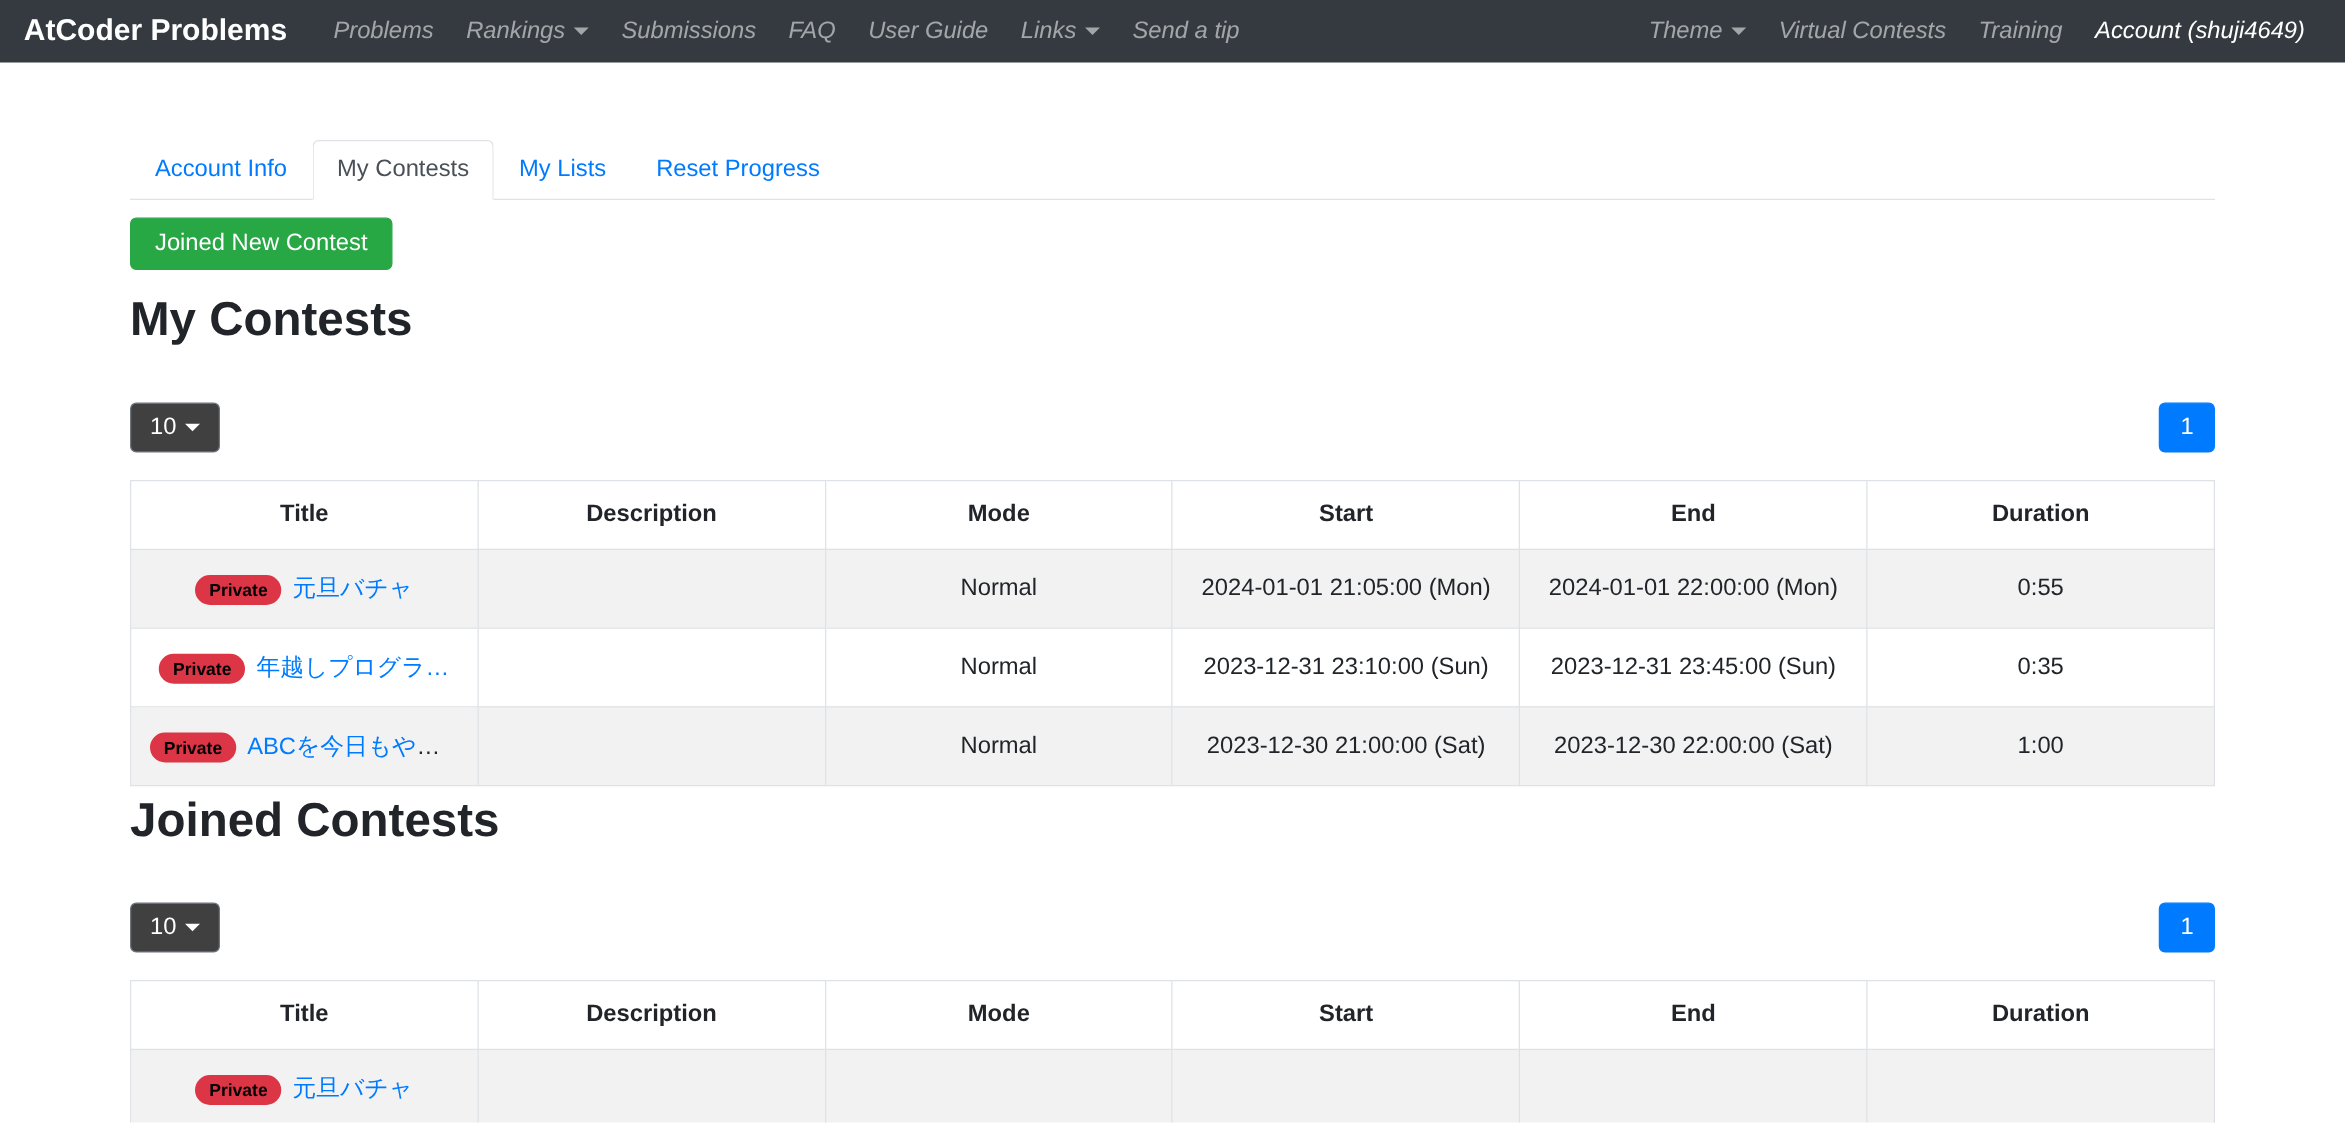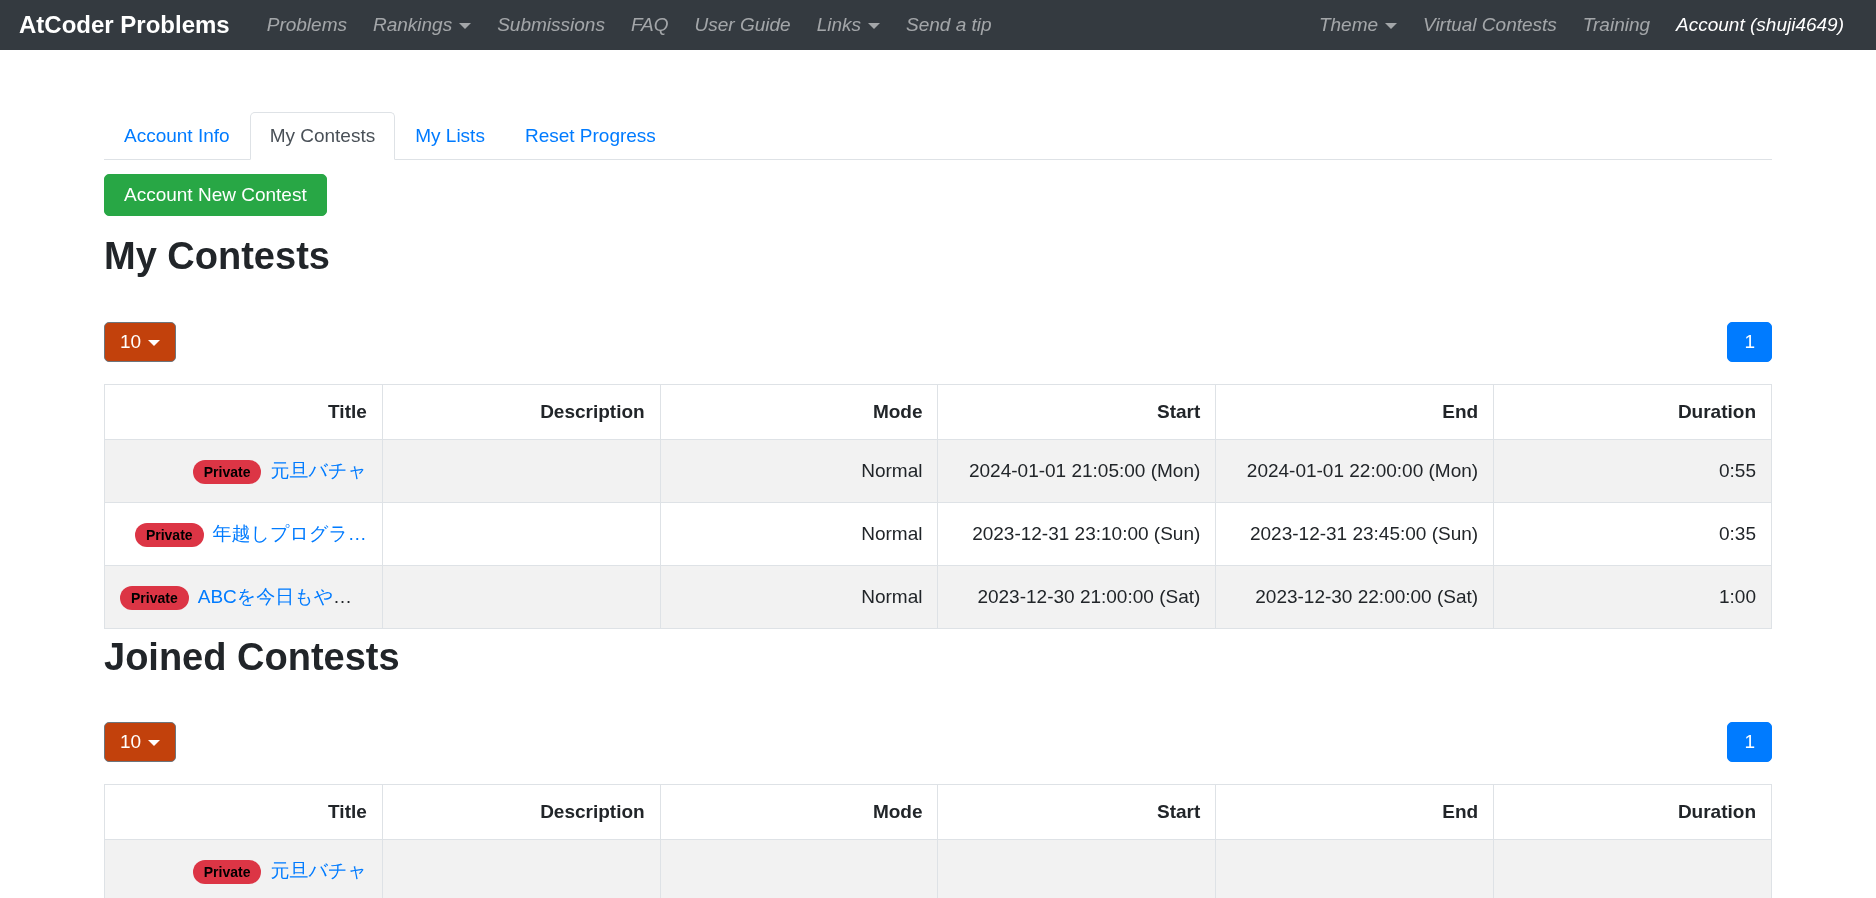--- a/index.html
+++ b/index.html
@@ -78,21 +78,21 @@
     background: #28a745;
     color: #fff;
     font-size: 19px;
     padding: 9px 19px;
     border: 1px solid #28a745;
     border-radius: 5px;
     margin-top: 14px;
     cursor: pointer;
   }
   .btn-pagesize {
-    background: #c2410c;
+    background: #404040;
     color: #fff;
     font-size: 19px;
     padding: 8px 15px;
     border: 1px solid #6c757d;
     border-radius: 5px;
     cursor: pointer;
   }
   .btn-page {
     background: #007bff;
     color: #fff;
@@ -123,21 +123,21 @@
   
   table {
     width: 100%;
     border-collapse: collapse;
     table-layout: fixed;
     margin-top: 22px;
     font-size: 19px;
   }
   th, td {
     border: 1px solid #dee2e6;
-    text-align: right;
+    text-align: center;
     vertical-align: middle;
   }
   th { font-weight: 700; padding: 16px 15px; }
   td { padding: 18px 15px; }
   tbody tr:nth-child(odd) { background: #f2f2f2; }
   td.title-cell {
     white-space: nowrap;
     overflow: hidden;
     text-overflow: ellipsis;
   }
@@ -188,21 +188,21 @@
 
   
   <div class="tabs">
     <div class="tab">Account Info</div>
     <div class="tab active">My Contests</div>
     <div class="tab">My Lists</div>
     <div class="tab">Reset Progress</div>
   </div>
 
   
-  <button class="btn-create">Account New Contest</button>
+  <button class="btn-create">Joined New Contest</button>
 
   
   <h2>My Contests</h2>
 
   <div class="controls">
     <button class="btn-pagesize"><span>10</span><span class="caret"></span></button>
     <button class="btn-page">1</button>
   </div>
 
   <table>

